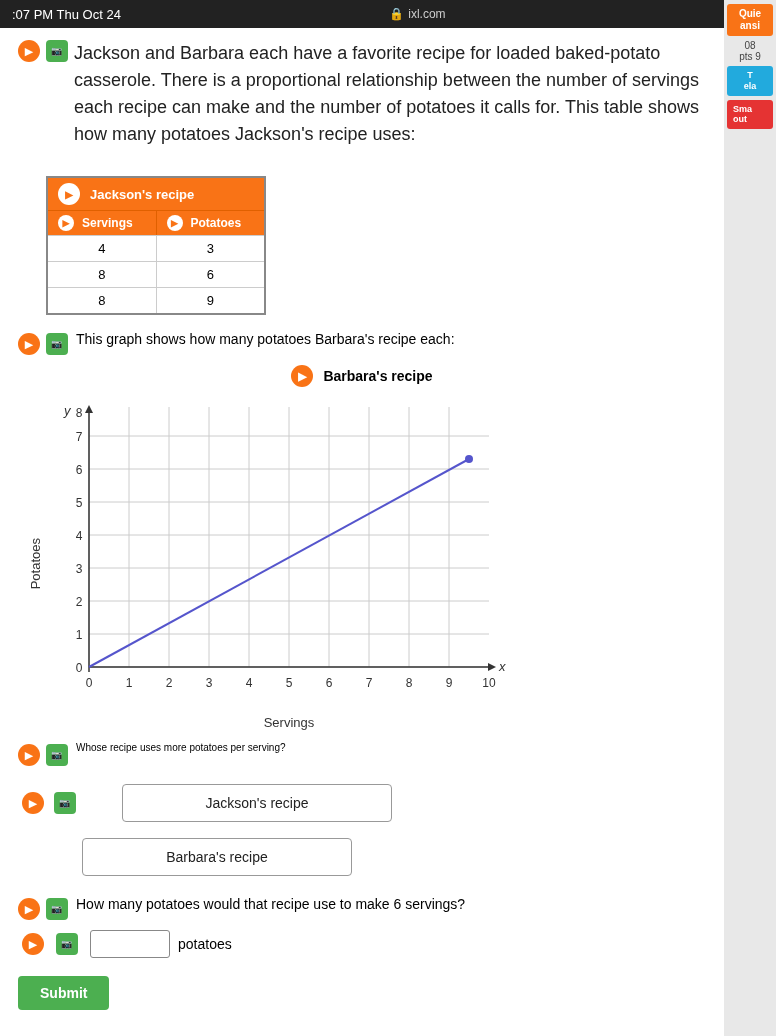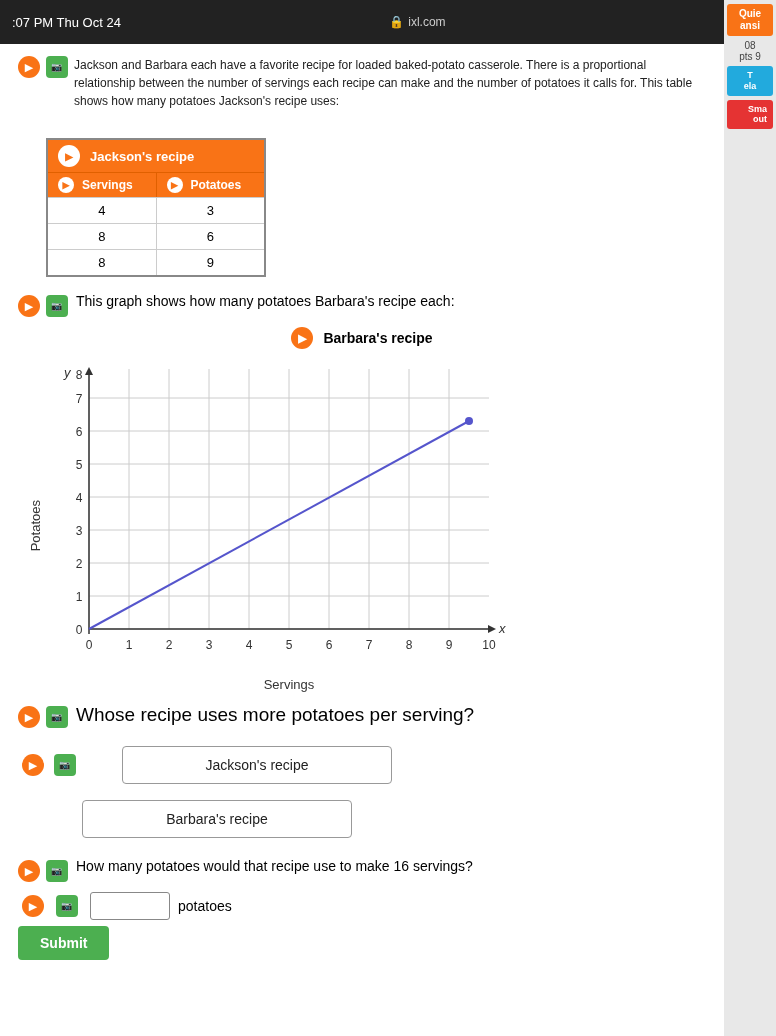--- a/index.html
+++ b/index.html
@@ -12,21 +12,21 @@
       overflow-x: hidden;
     }
     .top-bar {
       background: #222;
       color: #fff;
       display: flex;
       justify-content: space-between;
       align-items: center;
       padding: 4px 12px;
       font-size: 13px;
-      height: 44px;
+      height: 28px;
     }
     .top-bar .url {
       display: flex;
       align-items: center;
       gap: 4px;
       color: #ccc;
       font-size: 12px;
     }
     .right-panel {
       position: absolute;
@@ -64,37 +64,37 @@
       width: 46px;
       line-height: 1.2;
     }
     .sma-btn {
       background: #e53333;
       color: white;
       font-size: 9px;
       font-weight: bold;
       padding: 4px 6px;
       border-radius: 3px;
-      text-align: right;
+      text-align: left;
       width: 46px;
       line-height: 1.2;
     }
     .score-box {
       font-size: 10px;
       color: #444;
       text-align: center;
     }
     .main-content {
       margin-right: 52px;
       padding: 12px 18px 20px 18px;
       background: white;
       min-height: 1036px;
     }
     .problem-text {
-      font-size: 12px;
+      font-size: 18px;
       color: #222;
       line-height: 1.5;
       margin-bottom: 14px;
     }
     .audio-icon {
       display: inline-flex;
       align-items: center;
       justify-content: center;
       width: 22px;
       height: 22px;
@@ -240,21 +240,21 @@
     }
     .submit-btn {
       background: #4caf50;
       color: white;
       border: none;
       border-radius: 4px;
       padding: 9px 22px;
       font-size: 14px;
       font-weight: bold;
       cursor: pointer;
-      margin-top: 6px;
+      margin-top: 18px;
     }
     .section-row {
       display: flex;
       align-items: flex-start;
       gap: 4px;
       margin-bottom: 10px;
     }
     .section-row .icons {
       display: flex;
       align-items: center;
@@ -409,41 +409,41 @@
       <div class="x-axis-label">Servings</div>
     </div>
   </div>
 
   
   <div class="section-row" style="margin-top:12px;">
     <div class="icons">
       <span class="audio-icon">▶</span>
       <span class="img-icon">📷</span>
     </div>
-    <span style="font-size:19px;">Whose recipe uses more potatoes per serving?</span>
+    <span style="font-size:10px;">Whose recipe uses more potatoes per serving?</span>
   </div>
 
   
   <div style="display:flex;align-items:center;gap:6px;margin-left:4px;">
     <span class="audio-icon">▶</span>
     <span class="img-icon">📷</span>
     <button class="answer-btn">Jackson's recipe</button>
   </div>
 
   <div style="display:flex;align-items:center;gap:6px;margin-left:4px;">
     <button class="answer-btn" style="margin-left:60px;">Barbara's recipe</button>
   </div>
 
   
   <div class="section-row" style="margin-top:12px;">
     <div class="icons">
       <span class="audio-icon">▶</span>
       <span class="img-icon">📷</span>
     </div>
-    <span style="font-size:14px;">How many potatoes would that recipe use to make 16 servings?</span>
+    <span style="font-size:14px;">How many potatoes would that recipe use to make 6 servings?</span>
   </div>
 
   
   <div class="potatoes-input-row">
     <span class="audio-icon">▶</span>
     <span class="img-icon">📷</span>
     <input type="text" class="potatoes-input" value="" style="">
     <span style="font-size:14px;">potatoes</span>
   </div>
 

